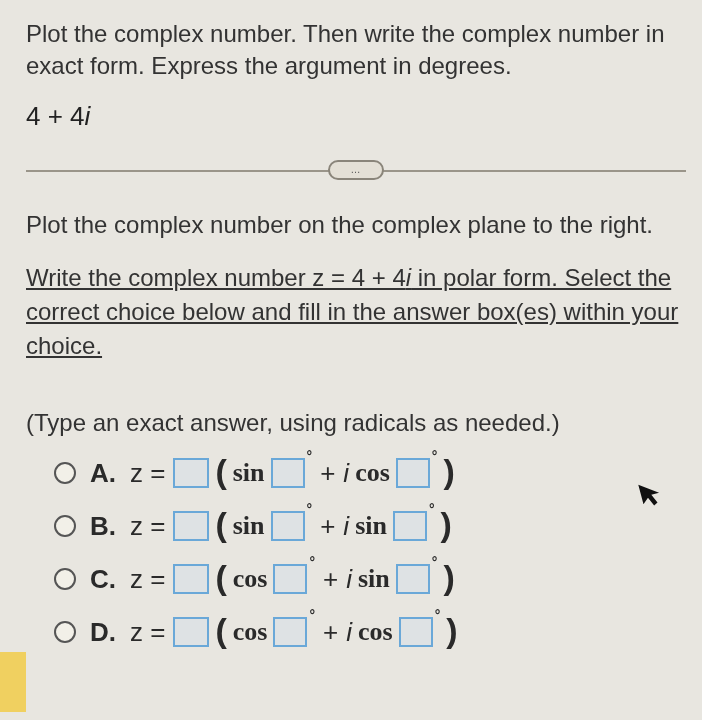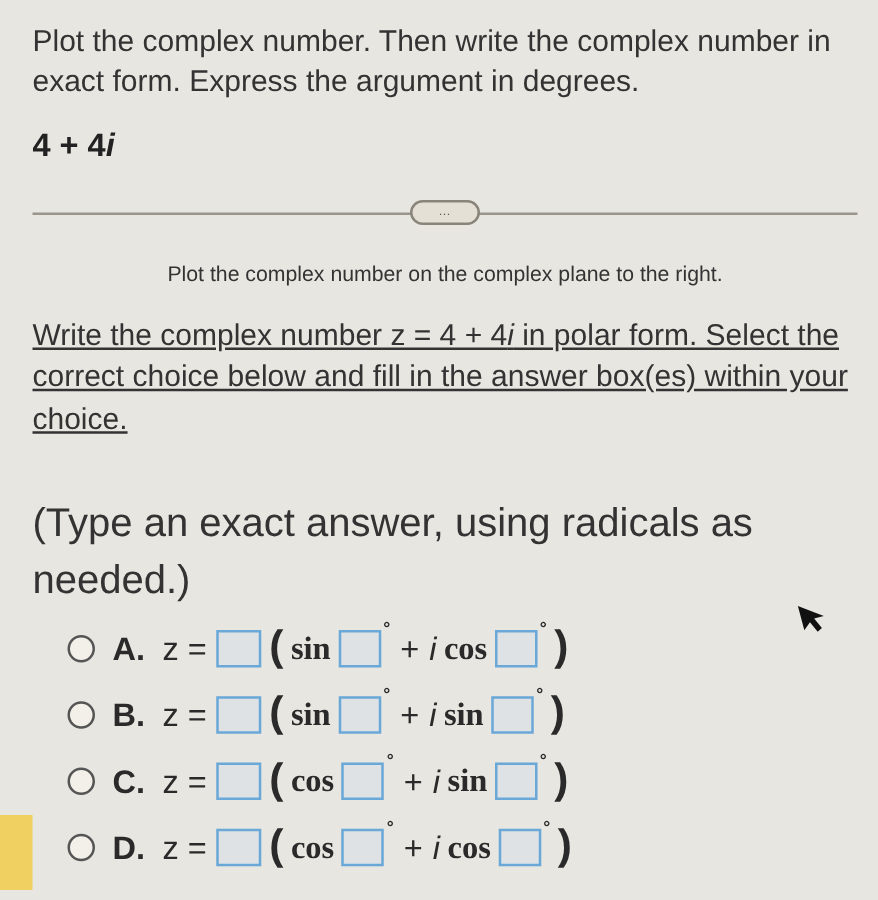--- a/index.html
+++ b/index.html
@@ -14,21 +14,21 @@
       overflow: hidden;
     }
     .instruction {
       font-size: 24px;
       line-height: 1.35;
       margin-bottom: 18px;
       color: #333;
     }
     .complex-num {
       font-size: 26px;
-      font-weight: bold;
+      font-weight: normal;
       margin-bottom: 24px;
       color: #222;
     }
     .italic { font-style: italic; }
     .divider-wrap {
       position: relative;
       height: 28px;
       margin-bottom: 24px;
     }
     .divider-line {
@@ -50,35 +50,34 @@
       background: #e4e0d6;
       border: 2px solid #8a857a;
       display: flex;
       align-items: center;
       justify-content: center;
       color: #555;
       font-size: 10px;
       letter-spacing: 1px;
     }
     .subinstruction {
-      font-size: 17px;
+      font-size: 24px;
       line-height: 1.4;
       margin-bottom: 20px;
       color: #333;
-      text-align: center;
     }
     .prompt-block {
       font-size: 24px;
       line-height: 1.4;
       margin-bottom: 4px;
       color: #333;
       text-decoration: underline;
     }
     .hint {
-      font-size: 32px;
+      font-size: 24px;
       line-height: 1.4;
       margin-bottom: 14px;
       color: #333;
       margin-top: 44px;
     }
     .options { }
     .opt-row {
       display: flex;
       align-items: center;
       margin-bottom: 14px;

